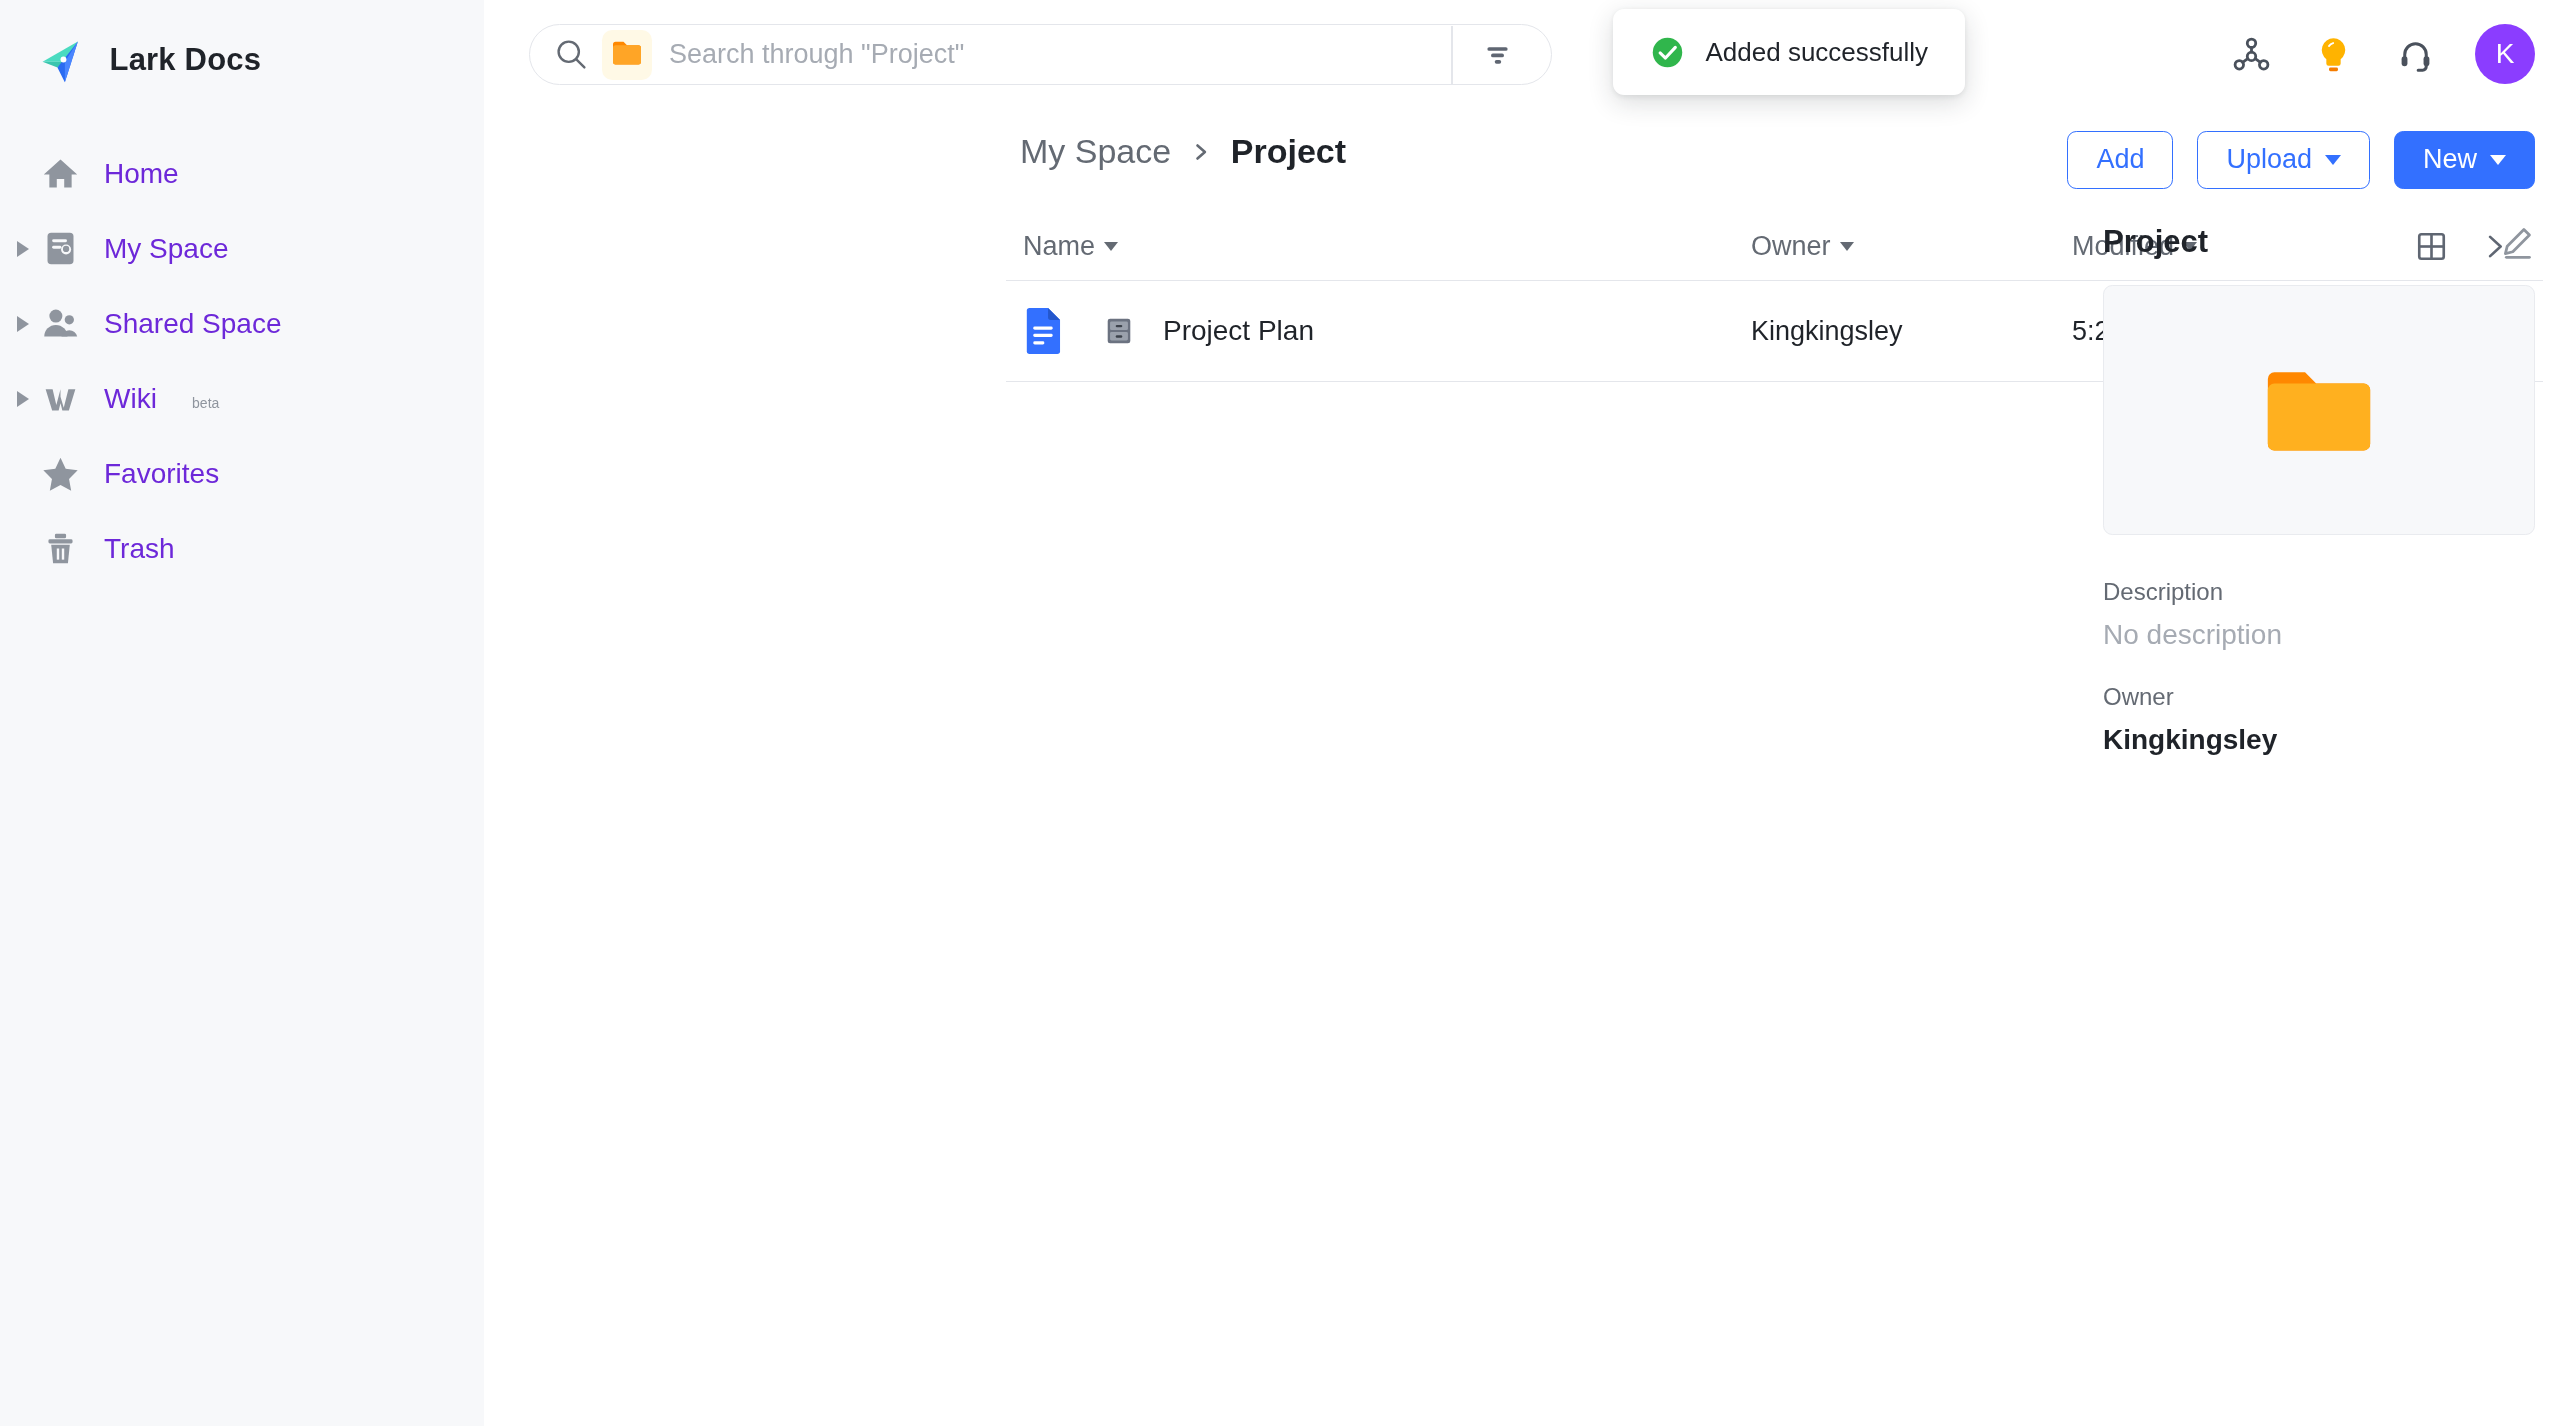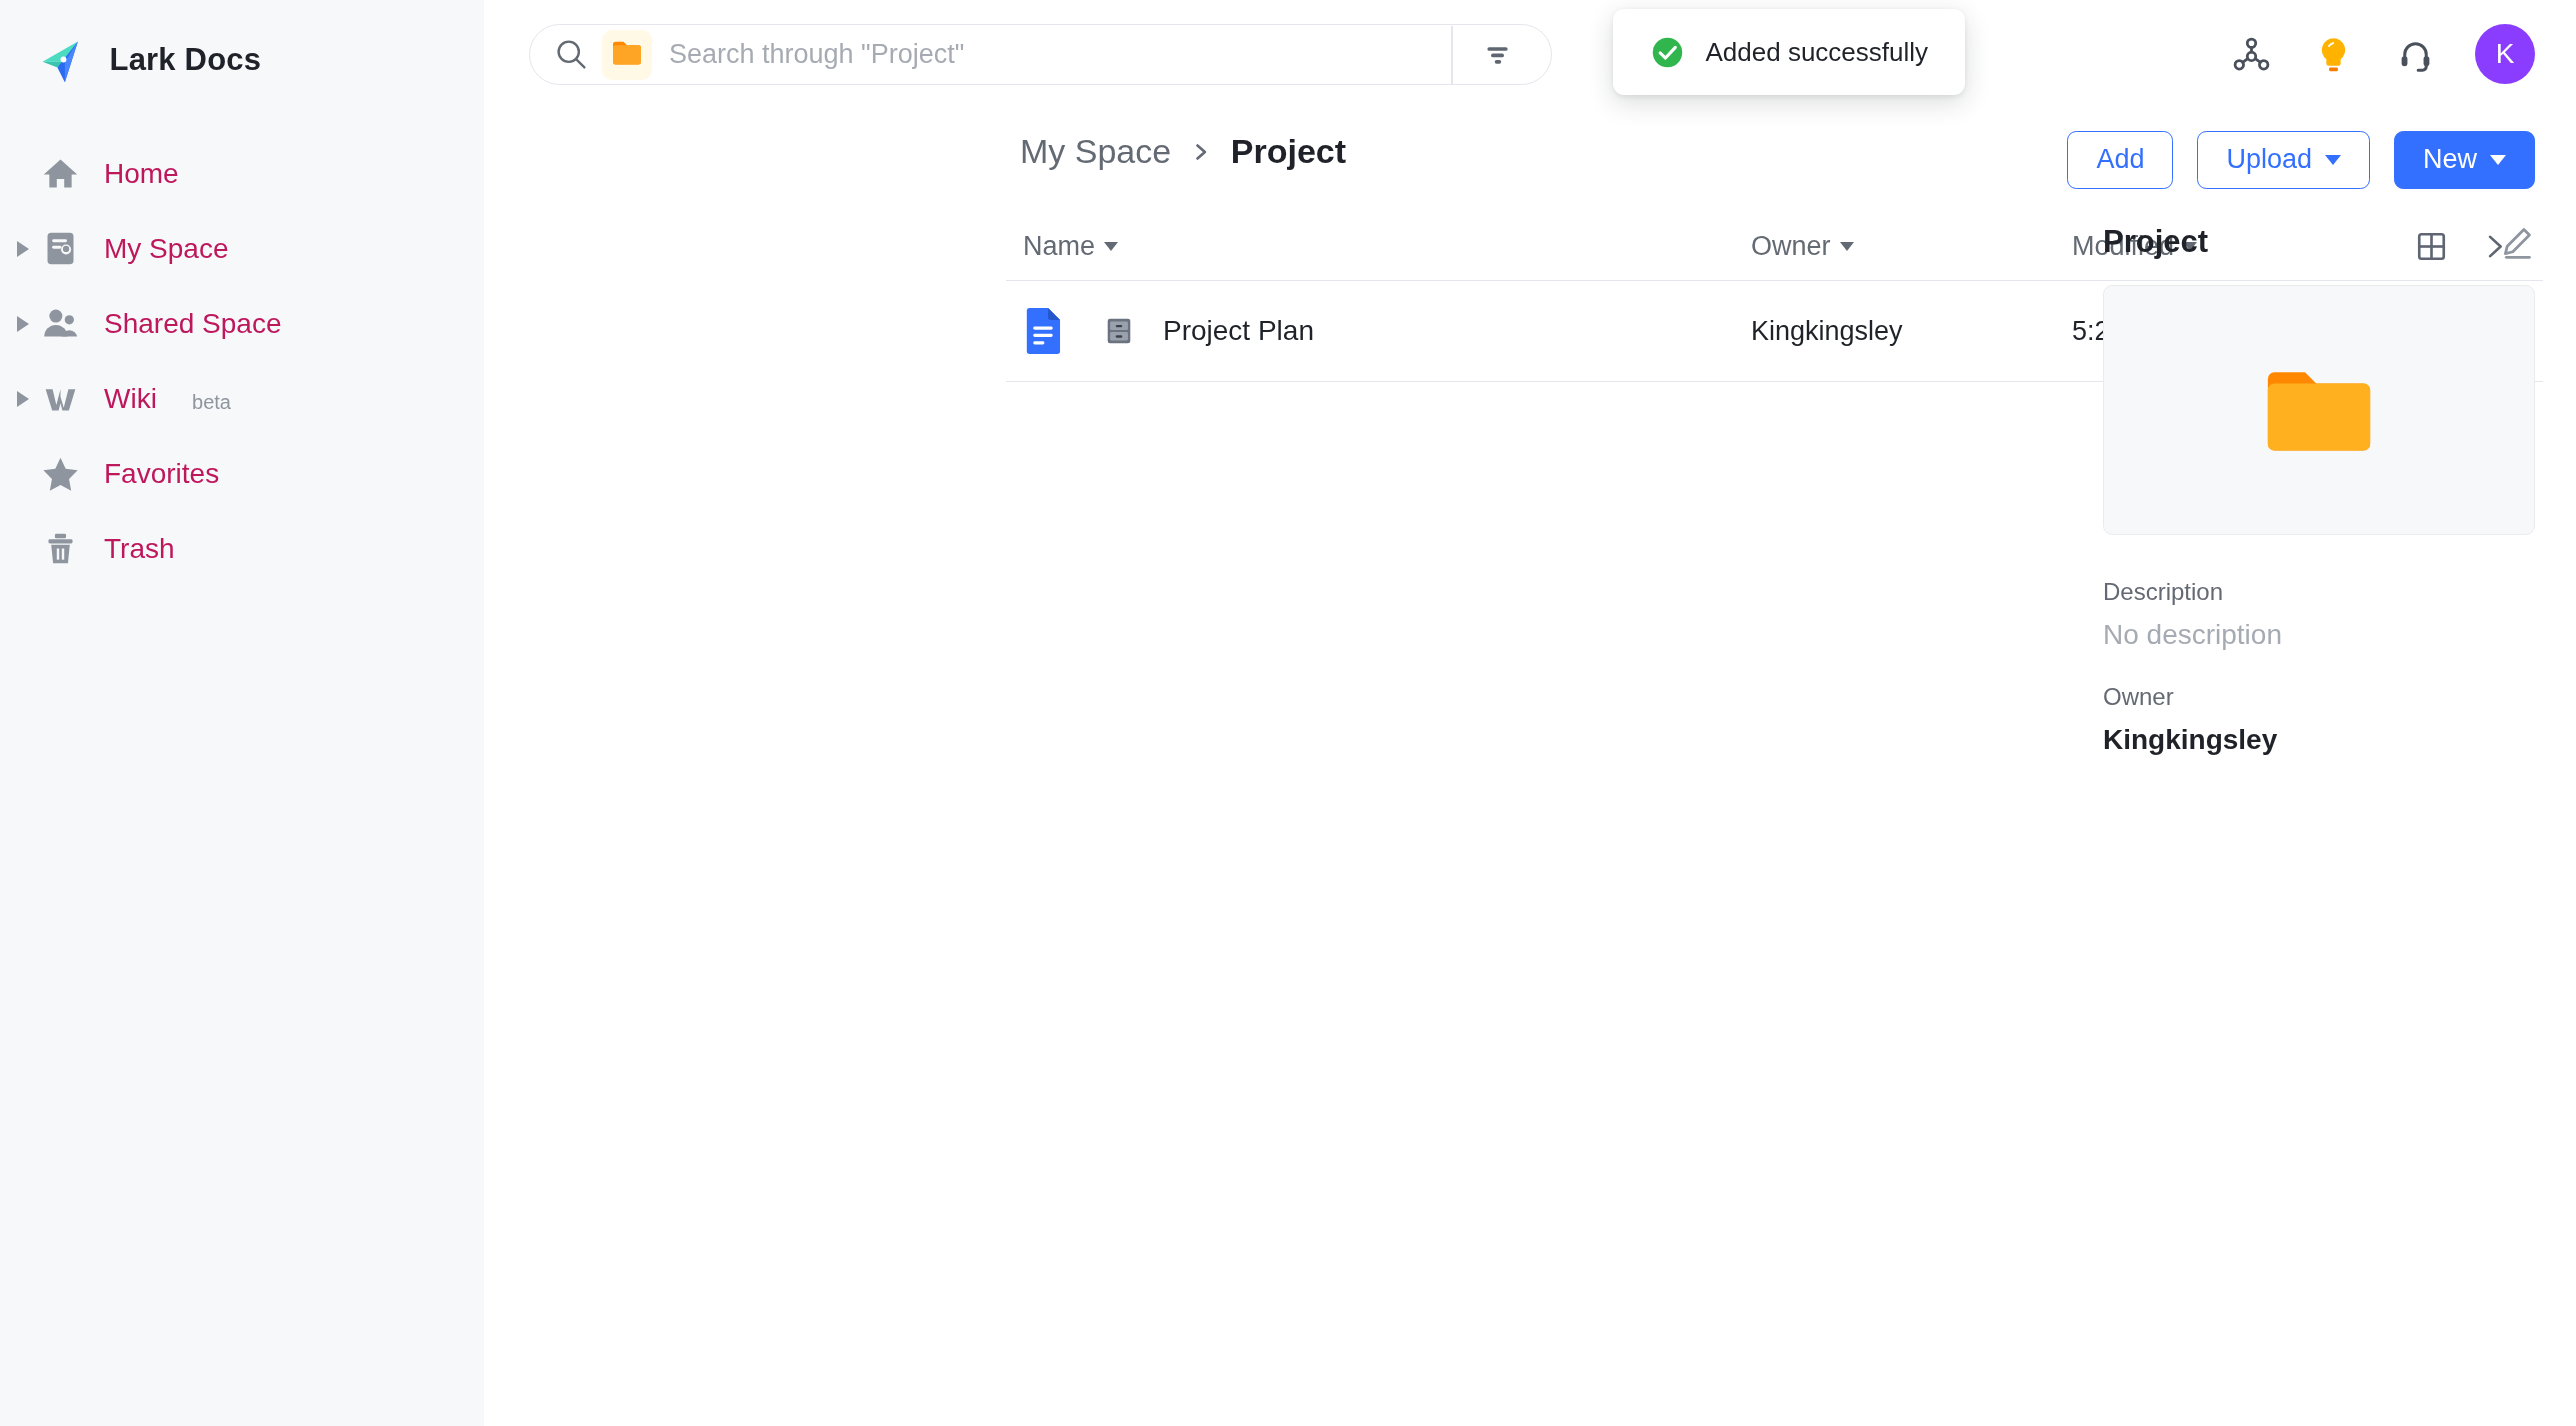--- a/index.html
+++ b/index.html
@@ -28,22 +28,22 @@
     height: 75px; padding-left: 41px; gap: 24px; cursor: pointer;
   }
   .nav-arrow {
     position: absolute; left: 17px; top: 50%; transform: translateY(-50%);
     width: 0; height: 0;
     border-left: 12px solid #8f959e;
     border-top: 8px solid transparent;
     border-bottom: 8px solid transparent;
   }
   .nav-icon { width: 39px; height: 39px; flex: 0 0 39px; display: flex; align-items: center; justify-content: center; }
-  .nav-label { font-size: 28px; color: #be185d; }
-  .nav-badge { font-size: 20px; color: #8f959e; margin-left: 11.2px; align-self: center; padding-top: 8.4px; }
+  .nav-label { font-size: 28px; color: #6d28d9; }
+  .nav-badge { font-size: 14px; color: #8f959e; margin-left: 11.2px; align-self: center; padding-top: 8.4px; }
 
   
   .main { position: relative; flex: 1; height: 1427px; background: #fff; }
 
   
   .topbar { position: relative; height: 110px; }
   .searchbar {
     position: absolute; left: 45px; top: 24px;
     width: 1023px; height: 61px;
     border: 1.9px solid #e4e6eb; border-radius: 31px;

